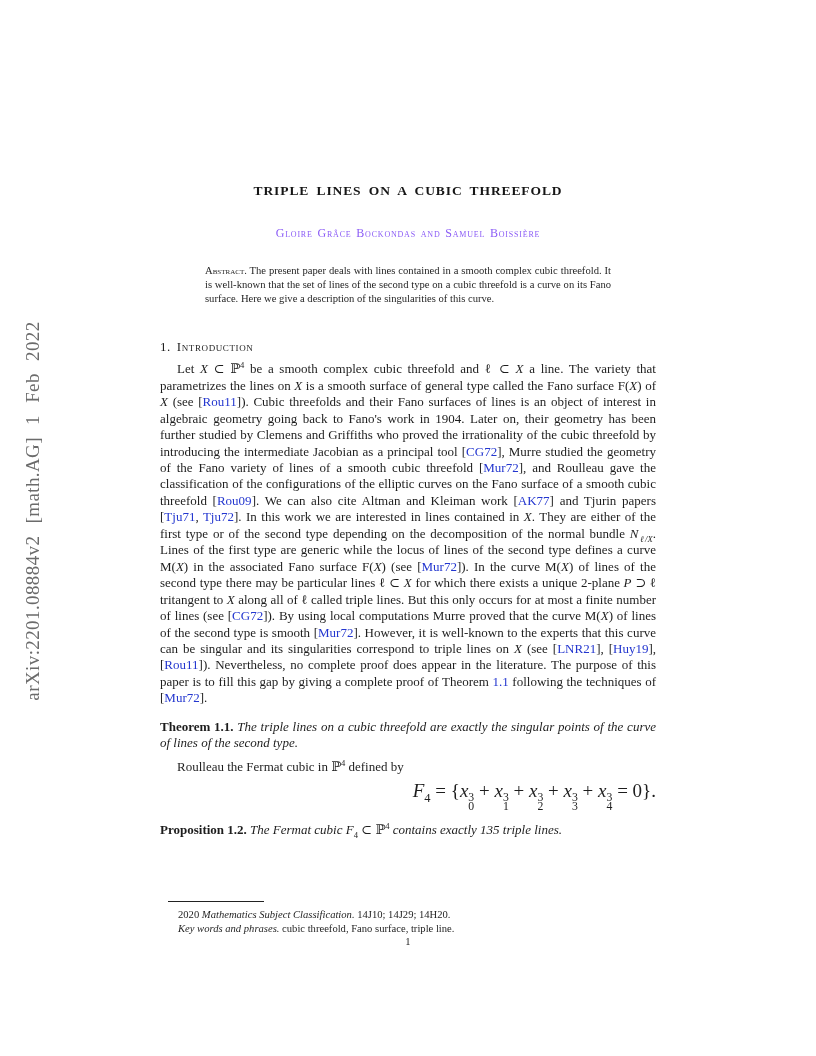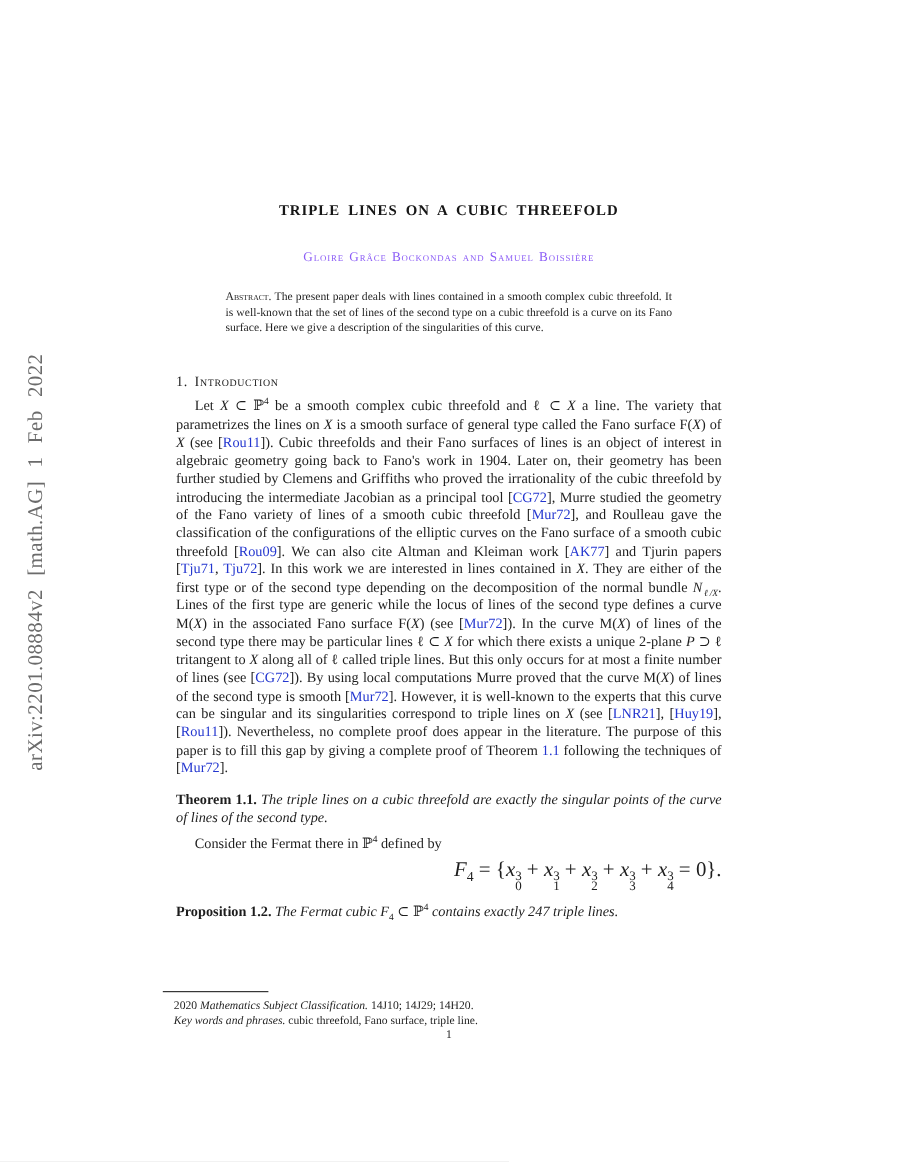--- a/index.html
+++ b/index.html
@@ -25,21 +25,21 @@
     margin-top:33px;text-align:left;font-size:13px;letter-spacing:0.6px;word-spacing:2px;
   }
   .body-par{
     margin-top:6px;font-size:13px;line-height:16.45px;text-align:justify;
     text-indent:17px;
   }
   .theorem-par{margin-top:12px;font-size:13px;line-height:16.45px;text-align:justify;}
   .consider-par{margin-top:7px;font-size:13px;line-height:16.45px;text-indent:17px;}
   .formula{margin-top:7px;text-align:right;font-size:19px;line-height:18px;}
   .prop-par{margin-top:10px;font-size:13px;line-height:16.45px;text-align:justify;}
-  .footnote-block{position:absolute;left:148px;top:901px;width:496px;}
+  .footnote-block{position:absolute;left:168px;top:901px;width:496px;}
   .footnote-rule{width:96px;height:1px;background:#222;margin-bottom:6px;}
   .footnote-line{font-size:10.6px;line-height:13.8px;text-indent:10px;color:#1f1f1f;}
   .page-number{position:absolute;left:0;top:936px;width:816px;text-align:center;font-size:10.6px;}
   .arxiv-watermark{
     position:absolute;left:22px;top:792px;width:562px;
     transform:rotate(-90deg);transform-origin:0 0;
     text-align:center;font-size:19px;letter-spacing:0.4px;word-spacing:7px;
     color:#6b6b6b;white-space:nowrap;
   }
   
@@ -68,40 +68,40 @@
     <div class="authors">Gloire Grâce Bockondas and Samuel Boissière</div>
 
     <div class="abstract"><span class="r-sc">Abstract.</span><span>  The present paper deals with lines contained in a smooth complex cubic threefold. It is well-known that the set of lines of the second type on a cubic threefold is a curve on its Fano surface. Here we give a description of the singularities of this curve.</span></div>
 
     <div class="section-heading"><span>1. </span><span class="r-sc">Introduction</span></div>
 
     <div class="body-par"><span>Let </span><span class="r-i">X</span><span> ⊂ </span><span>ℙ</span><sup>4</sup><span> be a smooth complex cubic threefold and </span><span>ℓ</span><span> ⊂ </span><span class="r-i">X</span><span> a line. The variety that parametrizes the lines on </span><span class="r-i">X</span><span> is a smooth surface of general type called the Fano surface F(</span><span class="r-i">X</span><span>) of </span><span class="r-i">X</span><span> (see [</span><span class="r-l">Rou11</span><span>]). Cubic threefolds and their Fano surfaces of lines is an object of interest in algebraic geometry going back to Fano's work in 1904. Later on, their geometry has been further studied by Clemens and Griffiths who proved the irrationality of the cubic threefold by introducing the intermediate Jacobian as a principal tool [</span><span class="r-l">CG72</span><span>], Murre studied the geometry of the Fano variety of lines of a smooth cubic threefold [</span><span class="r-l">Mur72</span><span>], and Roulleau gave the classification of the configurations of the elliptic curves on the Fano surface of a smooth cubic threefold [</span><span class="r-l">Rou09</span><span>]. We can also cite Altman and Kleiman work [</span><span class="r-l">AK77</span><span>] and Tjurin papers [</span><span class="r-l">Tju71</span><span>, </span><span class="r-l">Tju72</span><span>]. In this work we are interested in lines contained in </span><span class="r-i">X</span><span>. They are either of the first type or of the second type depending on the decomposition of the normal bundle </span><span class="r-i">N</span><sub class="i">ℓ/X</sub><span>. Lines of the first type are generic while the locus of lines of the second type defines a curve M(</span><span class="r-i">X</span><span>) in the associated Fano surface F(</span><span class="r-i">X</span><span>) (see [</span><span class="r-l">Mur72</span><span>]). In the curve M(</span><span class="r-i">X</span><span>) of lines of the second type there may be particular lines </span><span>ℓ</span><span> ⊂ </span><span class="r-i">X</span><span> for which there exists a unique 2-plane </span><span class="r-i">P</span><span> ⊃ </span><span>ℓ</span><span> tritangent to </span><span class="r-i">X</span><span> along all of </span><span>ℓ</span><span> called triple lines. But this only occurs for at most a finite number of lines (see [</span><span class="r-l">CG72</span><span>]). By using local computations Murre proved that the curve M(</span><span class="r-i">X</span><span>) of lines of the second type is smooth [</span><span class="r-l">Mur72</span><span>]. However, it is well-known to the experts that this curve can be singular and its singularities correspond to triple lines on </span><span class="r-i">X</span><span> (see [</span><span class="r-l">LNR21</span><span>], [</span><span class="r-l">Huy19</span><span>], [</span><span class="r-l">Rou11</span><span>]). Nevertheless, no complete proof does appear in the literature. The purpose of this paper is to fill this gap by giving a complete proof of Theorem </span><span class="r-l">1.1</span><span> following the techniques of [</span><span class="r-l">Mur72</span><span>].</span></div>
 
     <div class="theorem-par"><span class="r-b">Theorem 1.1.</span><span class="r-i"> The triple lines on a cubic threefold are exactly the singular points of the curve of lines of the second type.</span></div>
 
-    <div class="consider-par"><span>Consider the Fermat there in </span><span>ℙ</span><sup>4</sup><span> defined by</span></div>
+    <div class="consider-par"><span>Roulleau the Fermat cubic in </span><span>ℙ</span><sup>4</sup><span> defined by</span></div>
 
     <div class="formula"><span class="r-i">F</span><sub>4</sub><span> = {</span><span class="r-i">x</span><span class="ss">
           <span>3</span>
           <span>0</span>
         </span><span> + </span><span class="r-i">x</span><span class="ss">
           <span>3</span>
           <span>1</span>
         </span><span> + </span><span class="r-i">x</span><span class="ss">
           <span>3</span>
           <span>2</span>
         </span><span> + </span><span class="r-i">x</span><span class="ss">
           <span>3</span>
           <span>3</span>
         </span><span> + </span><span class="r-i">x</span><span class="ss">
           <span>3</span>
           <span>4</span>
         </span><span> = 0}.</span></div>
 
-    <div class="prop-par"><span class="r-b">Proposition 1.2.</span><span class="r-i"> The Fermat cubic </span><span class="r-i">F</span><sub>4</sub><span> ⊂ </span><span>ℙ</span><sup>4</sup><span class="r-i"> contains exactly 247 triple lines.</span></div>
+    <div class="prop-par"><span class="r-b">Proposition 1.2.</span><span class="r-i"> The Fermat cubic </span><span class="r-i">F</span><sub>4</sub><span> ⊂ </span><span>ℙ</span><sup>4</sup><span class="r-i"> contains exactly 135 triple lines.</span></div>
   </div>
 
   <div class="footnote-block">
     <div class="footnote-rule"></div>
     <div class="footnote-line"><span>2020 </span><span class="r-i">Mathematics Subject Classification.</span><span> 14J10; 14J29; 14H20.</span></div>
     <div class="footnote-line"><span class="r-i">Key words and phrases.</span><span> cubic threefold, Fano surface, triple line.</span></div>
   </div>
 
   <div class="page-number">1</div>
 </div>

